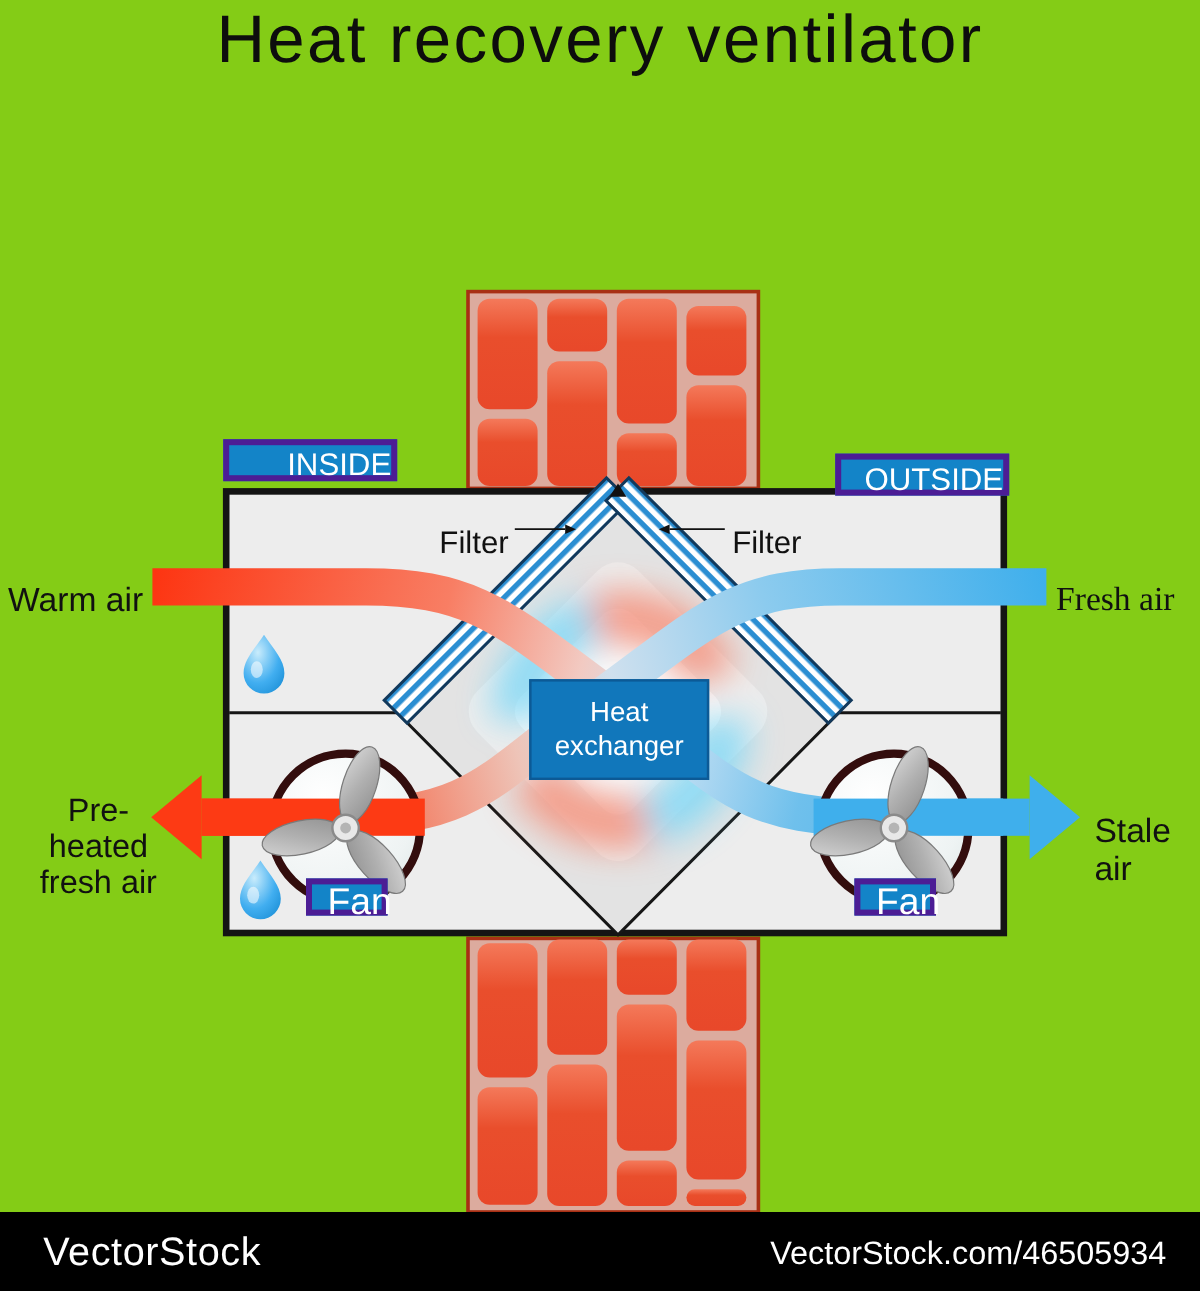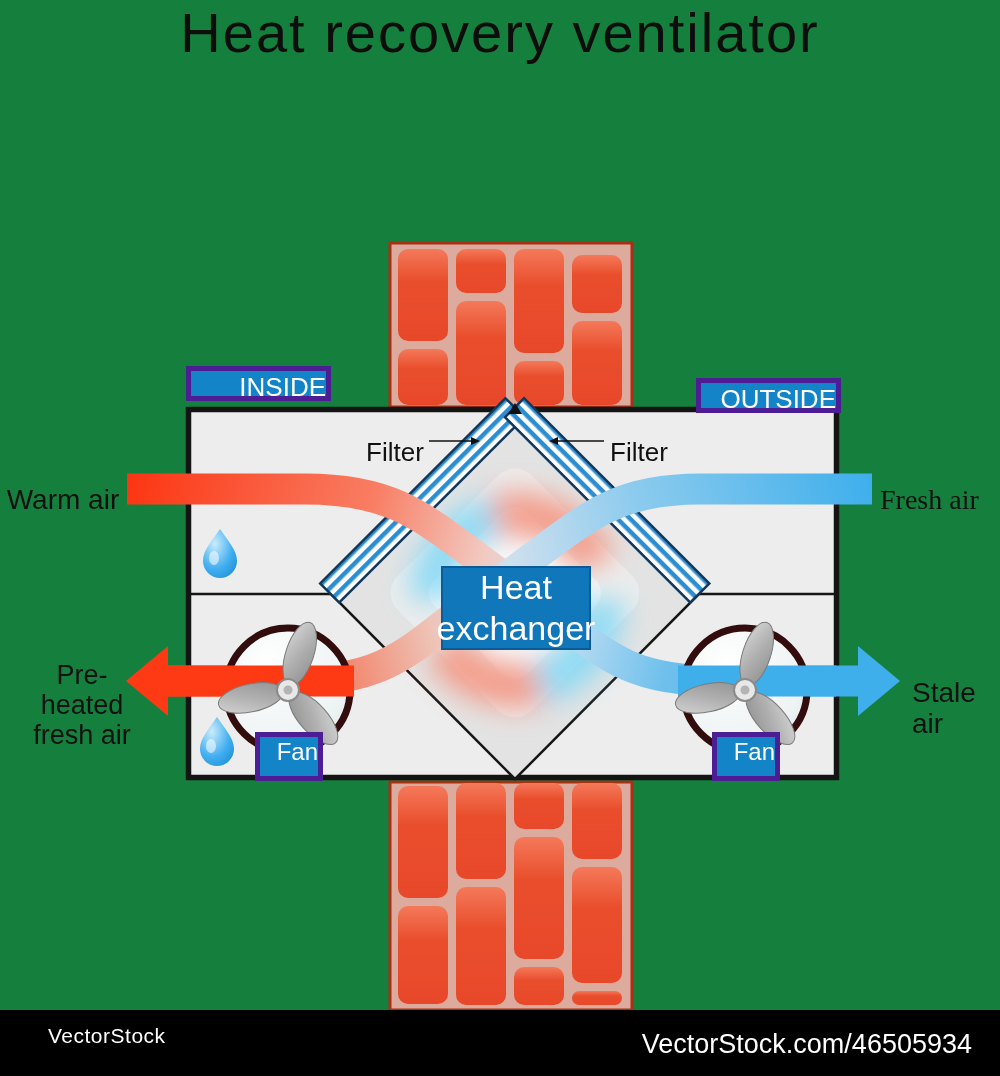--- a/index.html
+++ b/index.html
@@ -1,31 +1,31 @@
 <!DOCTYPE html>
 <html><head>
 <meta charset="utf-8">
 <style>
   html,body{margin:0;padding:0;background:#fff;}
-  .stage{position:relative;width:1000px;height:1076px;background:#15803d;overflow:hidden;
+  .stage{position:relative;width:1000px;height:1076px;background:#84cc16;overflow:hidden;
          font-family:"Liberation Sans", sans-serif;color:#1a1a1a;}
   .stage svg{position:absolute;left:0;top:0;}
   .title{position:absolute;left:0;right:0;top:0;text-align:center;font-size:56px;
          letter-spacing:2px;color:#0d0d0d;white-space:nowrap;}
   .tag{position:absolute;background:#1384c8;color:#fff;text-align:right;
        border:5px solid #4c1d95;box-sizing:border-box;}
   .tag.big{font-size:26px;line-height:33px;width:145px;height:35px;}
-  .tag.fan{font-size:24px;line-height:29px;width:68px;height:49px;padding-left:13px;}
+  .tag.fan{font-size:31px;line-height:29px;width:68px;height:31px;padding-left:13px;}
   .hx{position:absolute;left:441px;top:566px;width:150px;height:84px;background:#1177bb;
-      border:2px solid #0c5a96;box-sizing:border-box;color:#fff;font-size:34px;line-height:1.2;
+      border:2px solid #0c5a96;box-sizing:border-box;color:#fff;font-size:23px;line-height:1.2;
       display:flex;align-items:center;justify-content:center;text-align:center;}
   .lbl{position:absolute;font-size:28px;line-height:1.12;color:#111;margin-top:12px;}
   .lbl.c{text-align:center;}
   .footer{position:absolute;left:0;top:1010px;width:1000px;height:66px;background:#000;}
-  .brand{position:absolute;left:36px;top:14px;color:#fff;font-size:21px;letter-spacing:0.5px;margin-left:12px;}
+  .brand{position:absolute;left:36px;top:14px;color:#fff;font-size:33px;letter-spacing:0.5px;}
   .credit{position:absolute;right:28px;top:19px;color:#fff;font-size:27px;}
 </style>
 </head>
 <body>
 
 <div class="stage">
 
   <svg width="1000" height="1076" viewBox="0 0 1000 1076">
     <defs>
       <linearGradient id="brickG" x1="0" y1="0" x2="0" y2="1">

